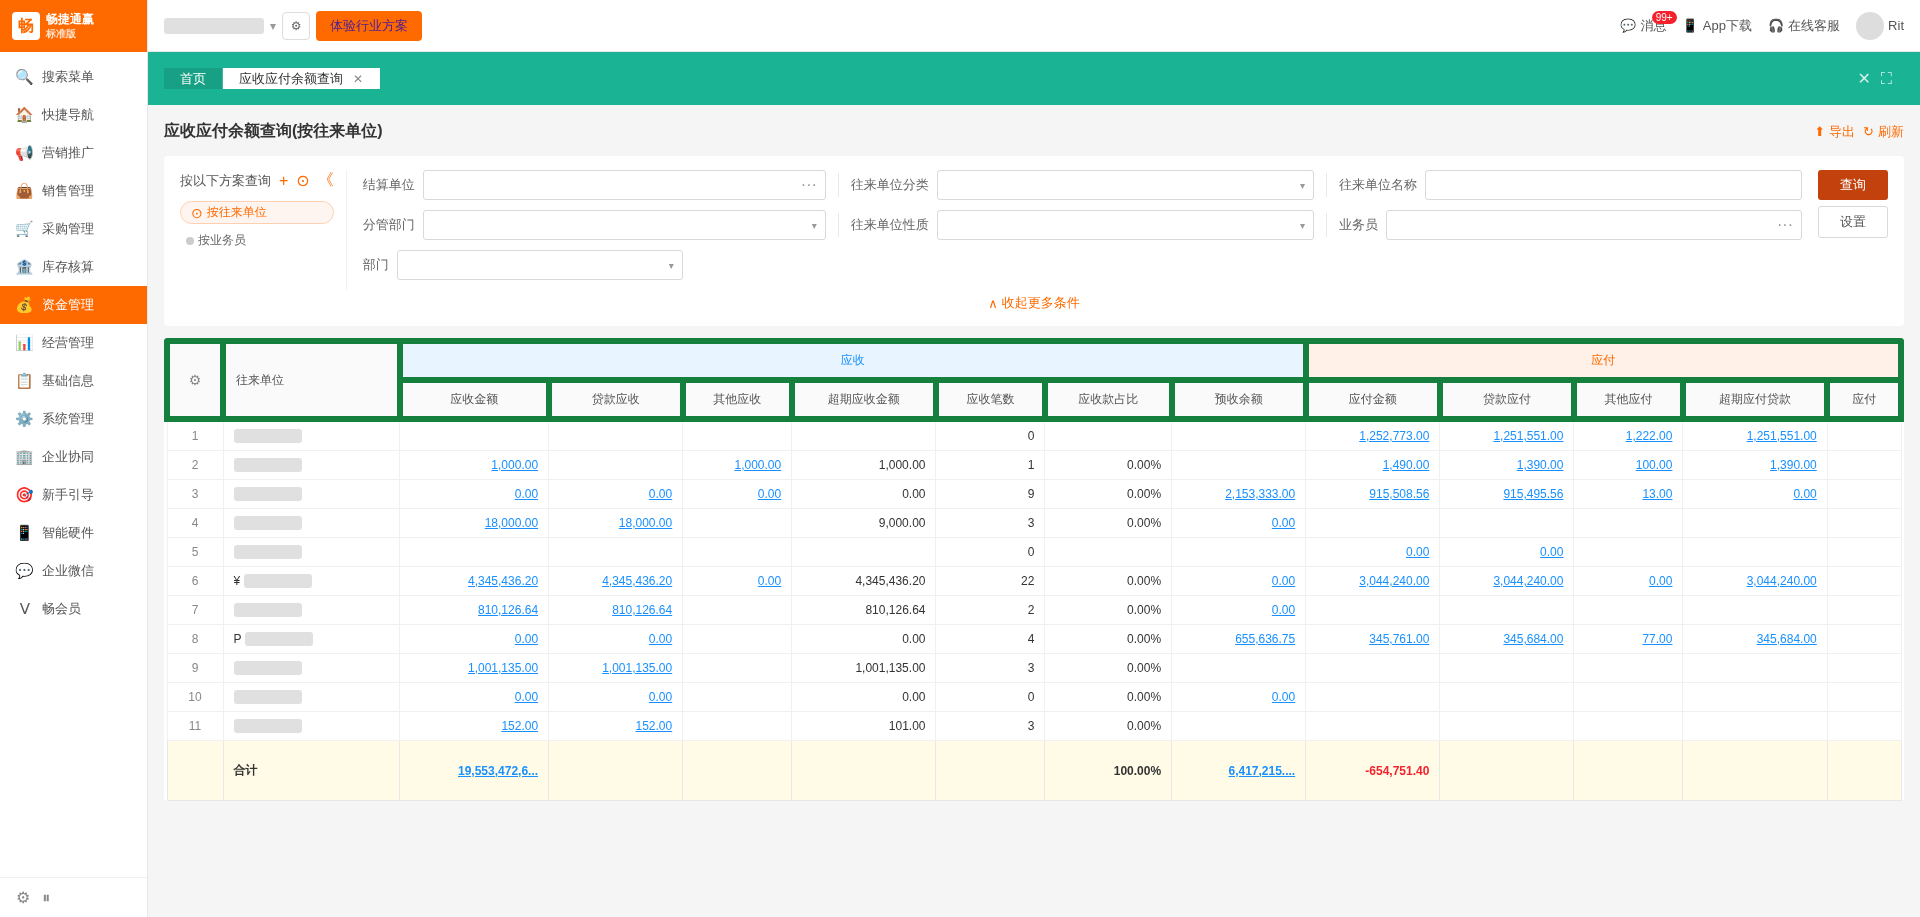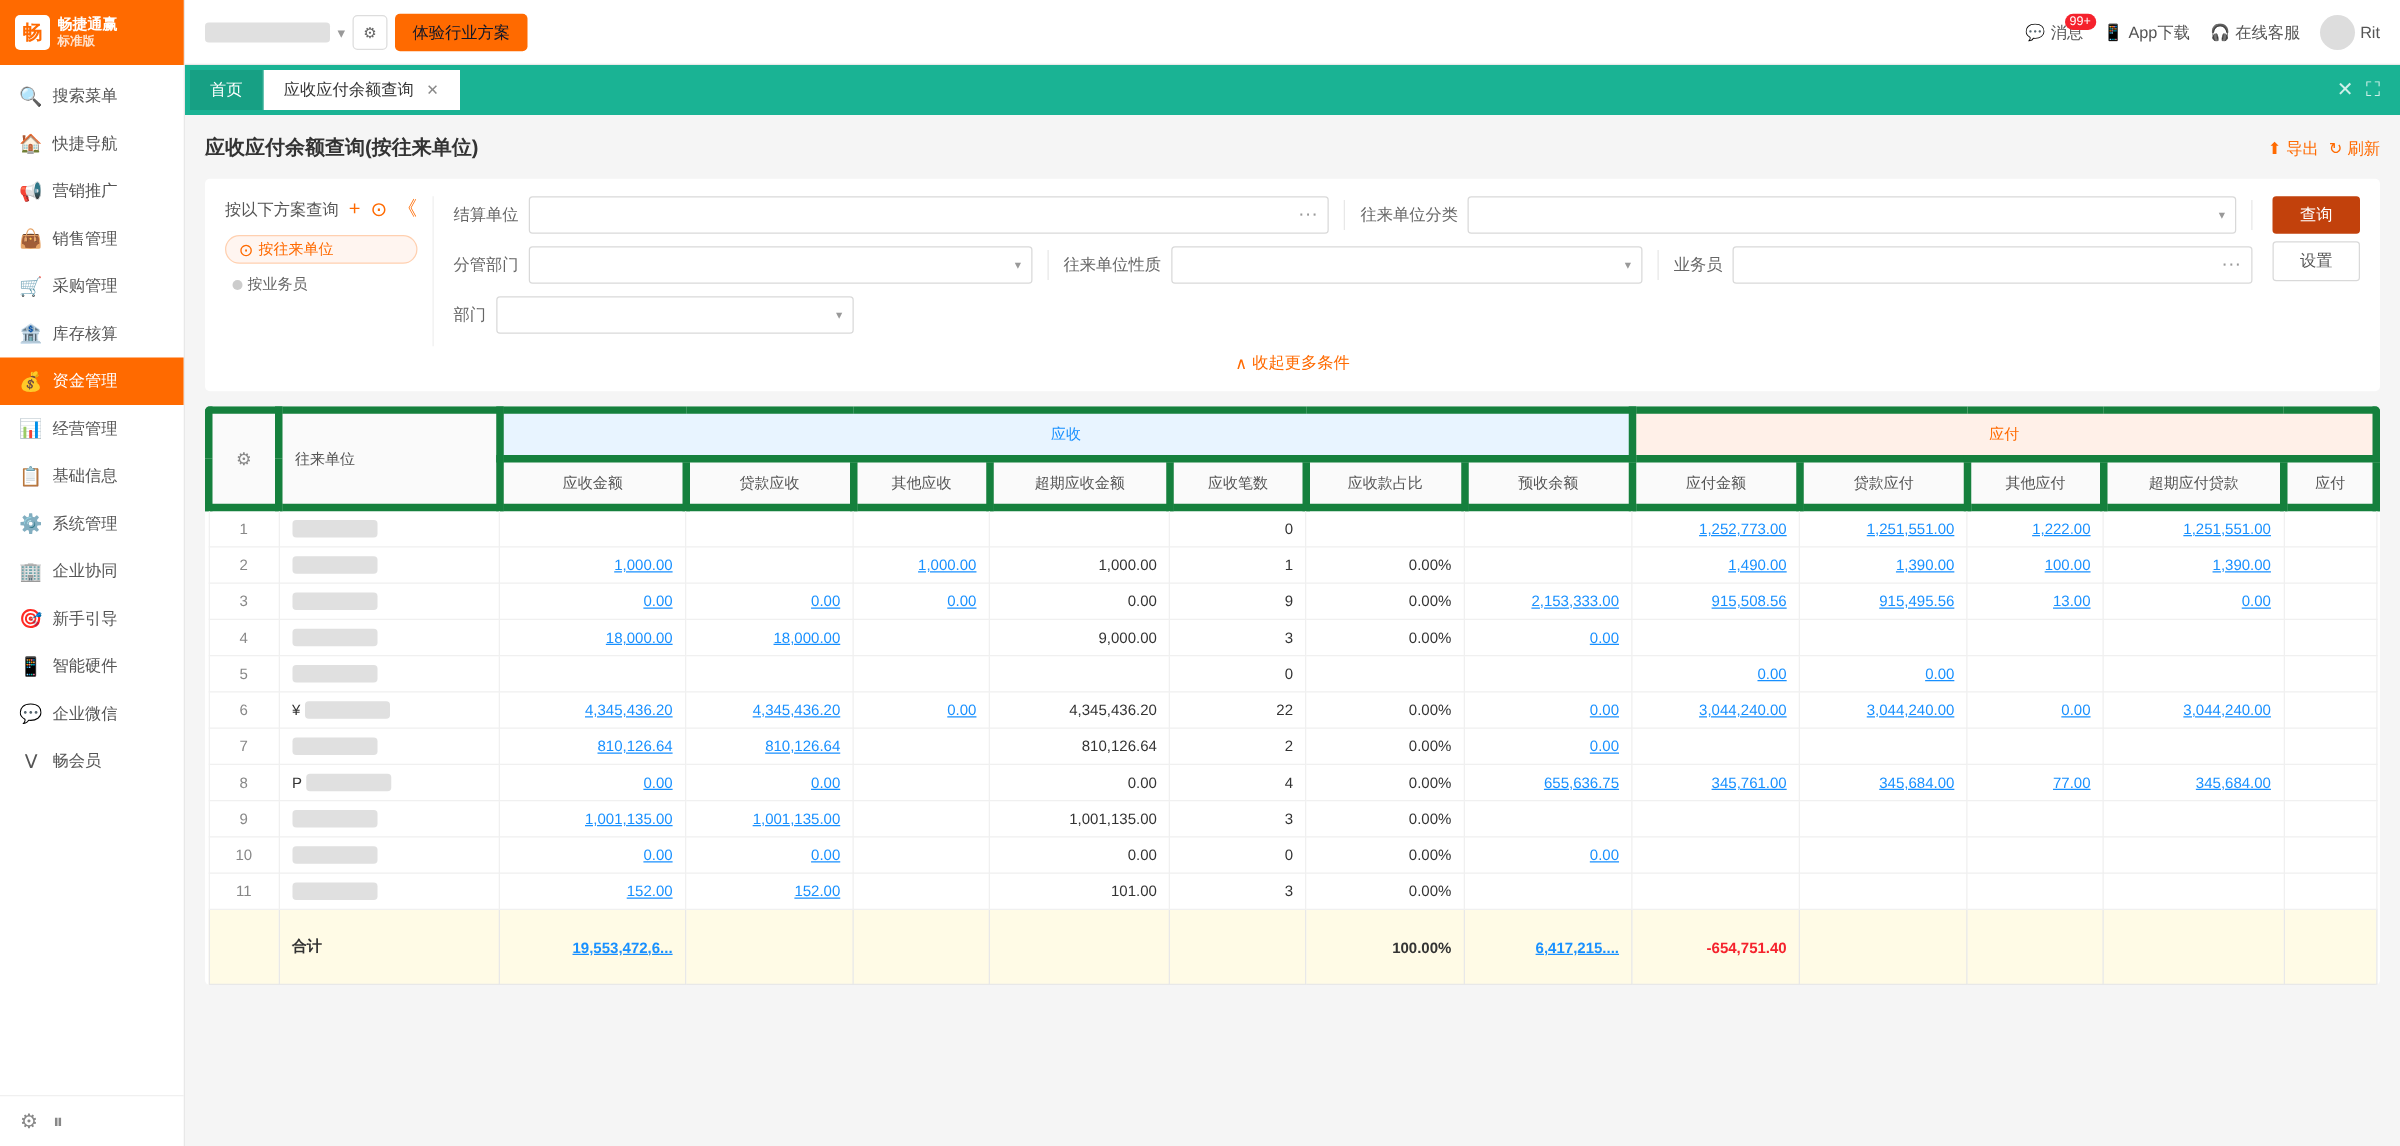--- a/index.html
+++ b/index.html
@@ -43,37 +43,37 @@
     .top-header {
       height: 52px; background: #fff; border-bottom: 1px solid #e8e8e8;
       display: flex; align-items: center; padding: 0 16px; gap: 10px;
       position: sticky; top: 0; z-index: 99;
     }
     .breadcrumb-area { display: flex; align-items: center; gap: 6px; flex: 1; }
     .breadcrumb-text { color: #999; font-size: 13px; }
     .breadcrumb-chevron { color: #999; font-size: 12px; }
     .gear-btn { width: 28px; height: 28px; border: 1px solid #ddd; border-radius: 4px; display: flex; align-items: center; justify-content: center; cursor: pointer; color: #666; }
     .promo-btn {
-      background: #ff6a00; color: #0f172a; border: none; border-radius: 4px;
+      background: #ff6a00; color: #4c1d95; border: none; border-radius: 4px;
       padding: 6px 14px; font-size: 13px; cursor: pointer; white-space: nowrap;
     }
     .header-right { display: flex; align-items: center; gap: 16px; margin-left: auto; }
     .header-icon-item { display: flex; align-items: center; gap: 4px; color: #555; font-size: 13px; cursor: pointer; position: relative; }
     .badge-red {
       position: absolute; top: -6px; right: -10px;
       background: #f5222d; color: #fff; border-radius: 10px;
       font-size: 10px; padding: 1px 4px; min-width: 18px; text-align: center;
     }
     .user-avatar { width: 28px; height: 28px; background: #ddd; border-radius: 50%; overflow: hidden; }
     .user-name { font-size: 13px; color: #555; }
 
     
     .tab-bar {
-      height: 40px; background: #1ab394; display: flex; align-items: stretch;
-      padding: 4px; border-bottom: none;
+      height: 53px; background: #1ab394; display: flex; align-items: stretch;
+      padding: 16px; border-bottom: none;
     }
     .tab-item {
       display: flex; align-items: center; padding: 0 16px; cursor: pointer;
       font-size: 13px; color: rgba(255,255,255,0.75); white-space: nowrap; gap: 6px;
       border-right: 1px solid rgba(255,255,255,0.2);
     }
     .tab-item.home { background: rgba(0,0,0,0.1); color: #fff; }
     .tab-item.active { background: #fff; color: #333; }
     .tab-close { font-size: 12px; color: #888; margin-left: 4px; }
     .tab-controls { margin-left: auto; display: flex; align-items: center; padding: 0 12px; gap: 10px; }
@@ -336,20 +336,24 @@
             </div>
             <div class="filter-divider"></div>
             <div class="filter-item">
               <span class="filter-item-label">往来单位分类</span>
               <div class="filter-select">
                 <span></span>
                 <span class="filter-select-arrow">▾</span>
               </div>
             </div>
             <div class="filter-divider"></div>
+            <div class="filter-item">
+              <span class="filter-item-label">往来单位名称</span>
+              <input class="filter-input" type="text" style="">
+            </div>
           </div>
 
           <div class="filter-row">
             <div class="filter-item">
               <span class="filter-item-label">分管部门</span>
               <div class="filter-select">
                 <span></span>
                 <span class="filter-select-arrow">▾</span>
               </div>
             </div>

